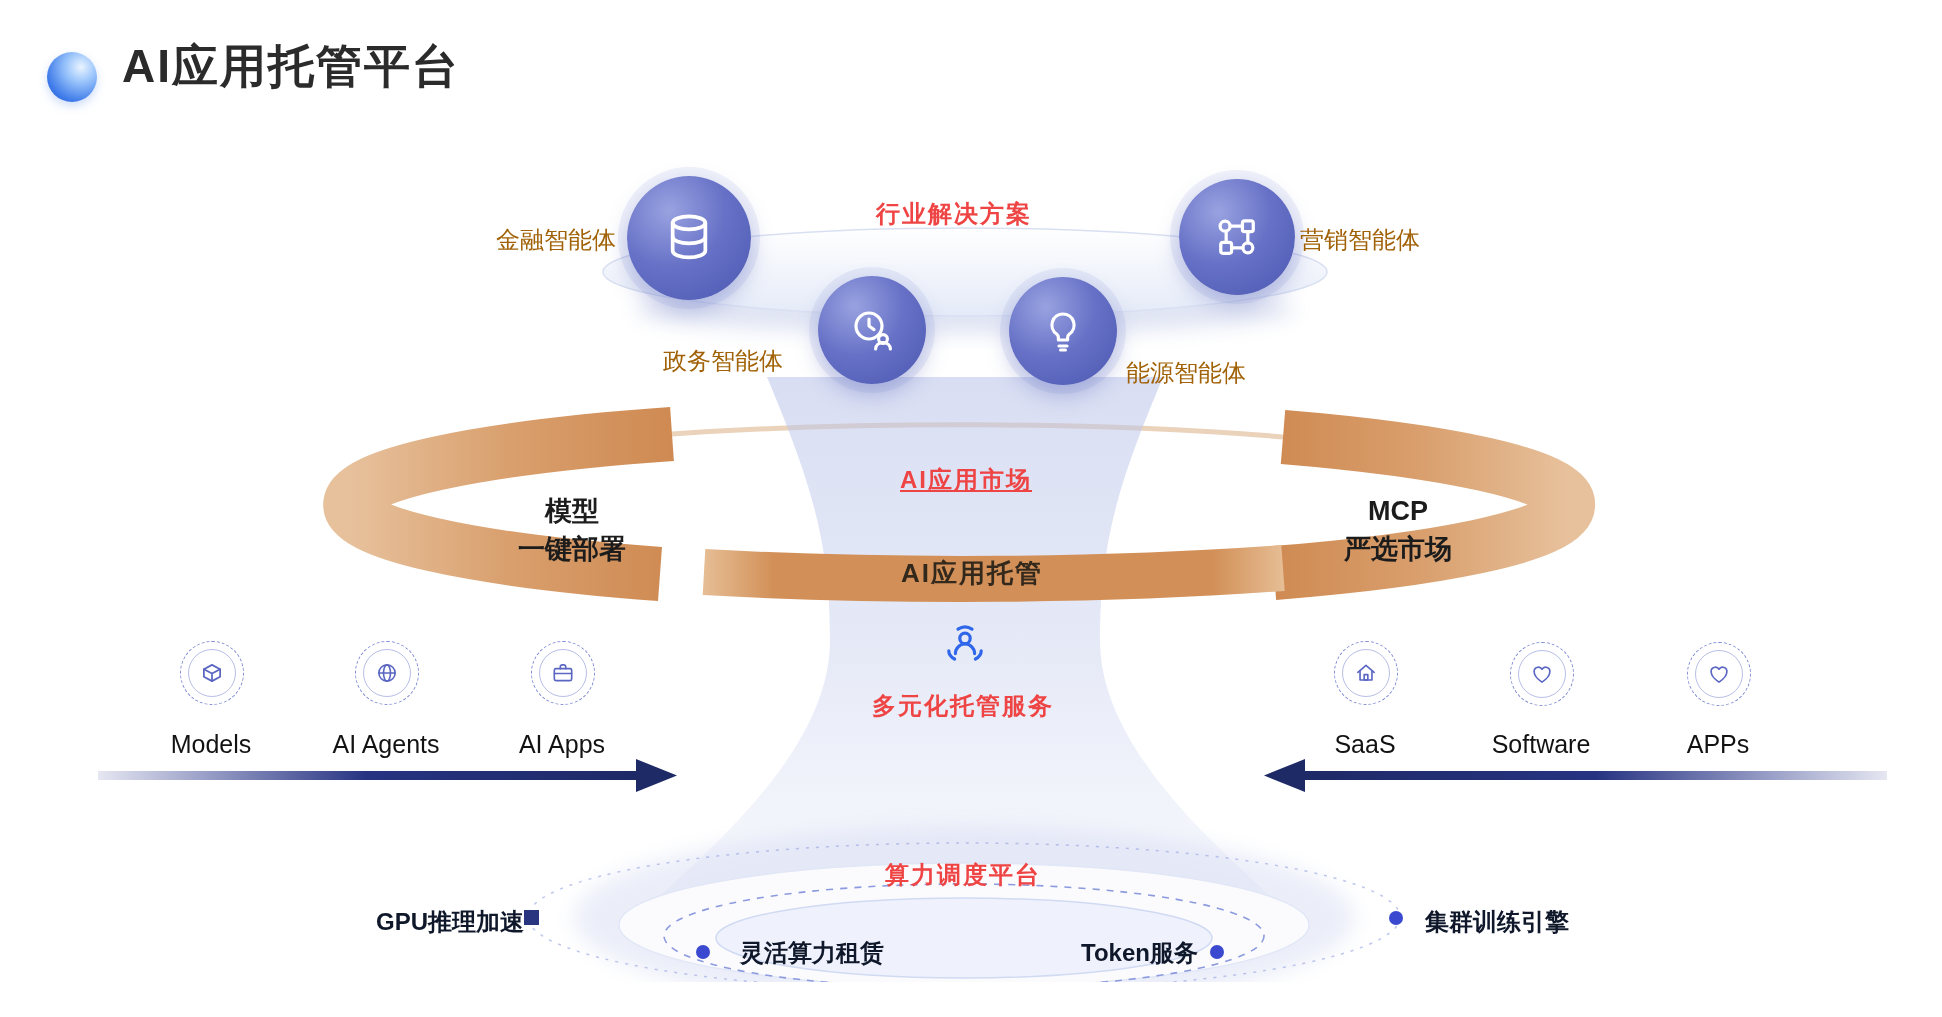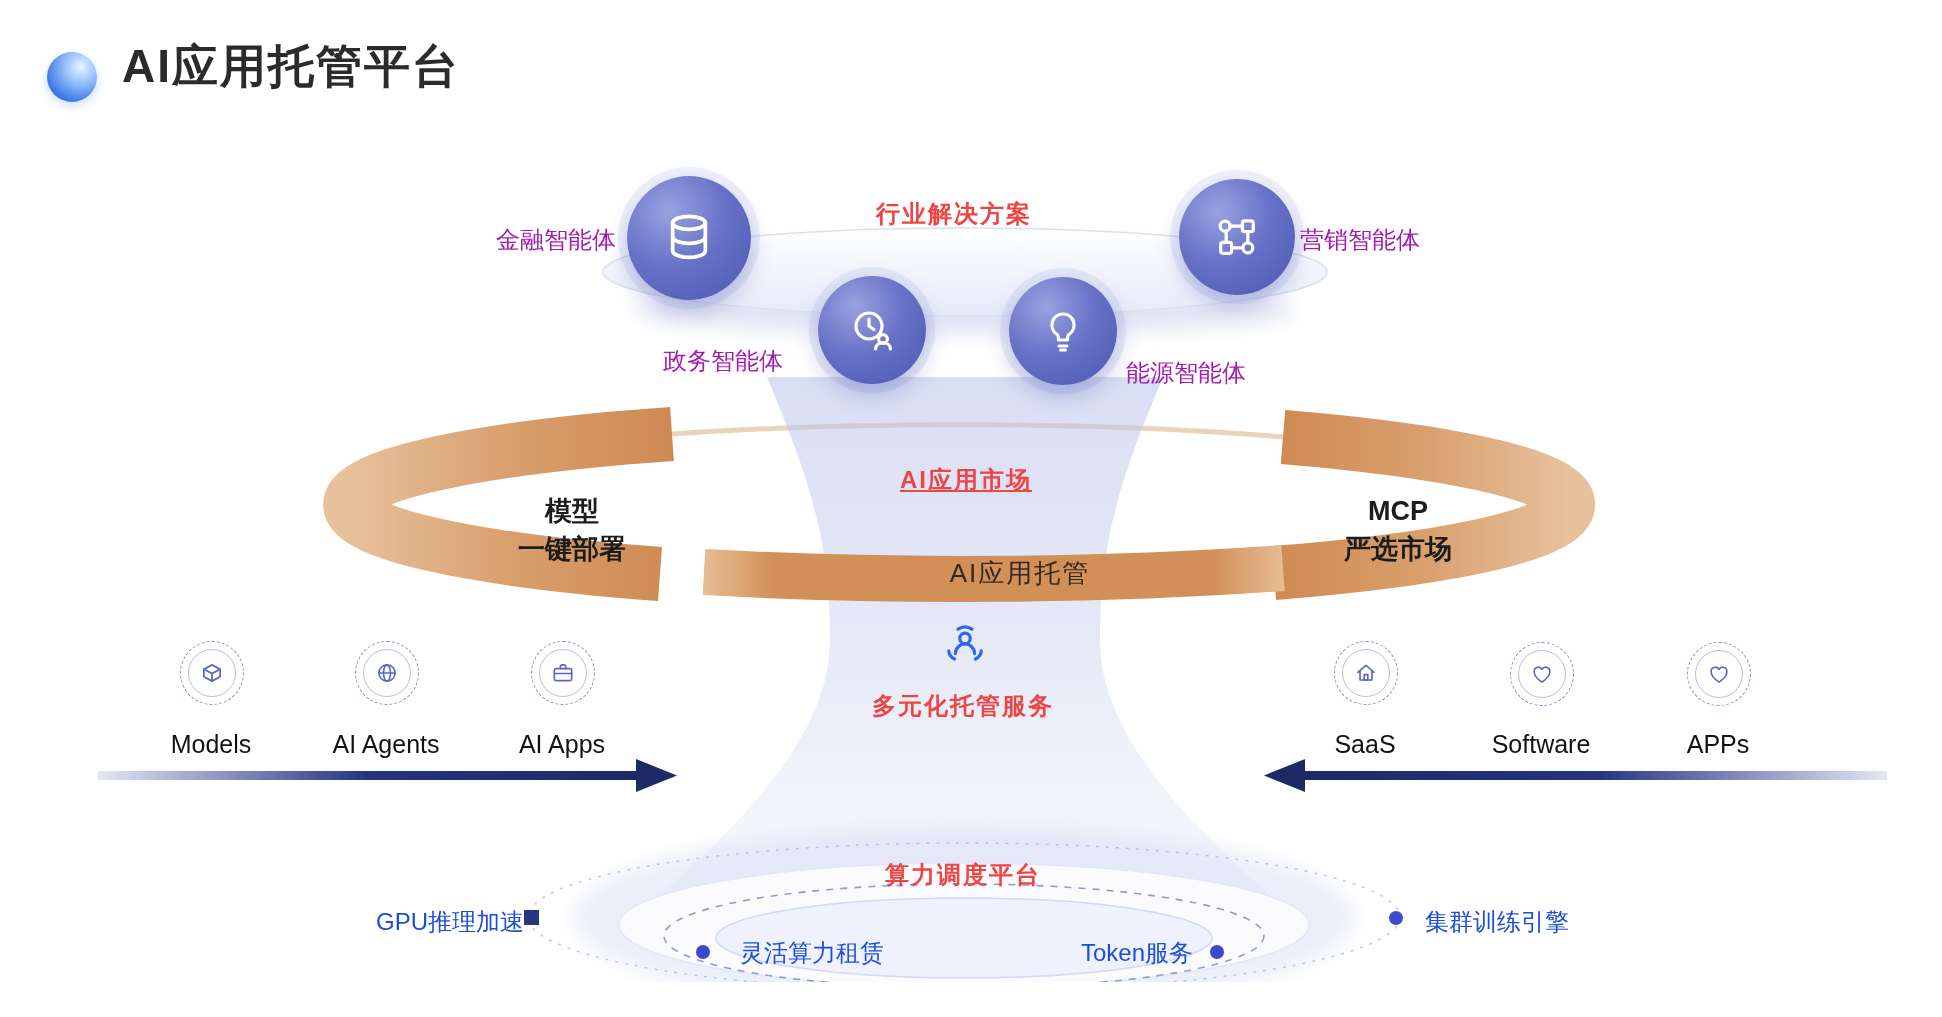--- a/index.html
+++ b/index.html
@@ -9,29 +9,29 @@
   .page-title{left:122px;top:36px;font-size:46px;font-weight:700;color:#2b2b2b;letter-spacing:2px;}
   .logo-dot{left:47px;top:52px;width:50px;height:50px;border-radius:50%;
     background:radial-gradient(circle at 68% 30%, #eaf4ff 0%, #9cc6fb 30%, #3e7ae9 72%, #2a5ed0 100%);
     box-shadow:0 4px 10px rgba(62,122,233,.25);}
   .brand{left:1636px;top:48px;display:flex;align-items:center;gap:14px;}
   .brand-name{font-size:50px;font-weight:700;color:#58a0f6;letter-spacing:4px;}
   .h-blue{color:#ef4444;font-weight:700;font-size:24px;letter-spacing:2px;}
   .agent{border-radius:50%;display:flex;align-items:center;justify-content:center;
     background:radial-gradient(circle at 34% 28%, #99a2e0 0%, #6570c6 48%, #4c57b0 100%);
     box-shadow:0 10px 22px rgba(80,92,180,.35), 0 0 0 9px rgba(124,136,215,.12);}
-  .agent-label{font-size:24px;color:#a21caf;font-weight:500;}
+  .agent-label{font-size:24px;color:#a16207;font-weight:500;}
   .wing-text{font-size:27px;font-weight:700;color:#1c1c1c;line-height:38px;}
-  .band-label{font-size:26px;font-weight:400;color:#33281c;letter-spacing:2px;margin-left:48px;}
+  .band-label{font-size:26px;font-weight:700;color:#33281c;letter-spacing:2px;}
   .ring{width:62px;height:62px;border-radius:50%;border:1.5px dashed #7c88d2;
     display:flex;align-items:center;justify-content:center;background:#fff;}
   .ring-inner{width:46px;height:46px;border-radius:50%;border:1px solid rgba(124,136,210,.55);
     display:flex;align-items:center;justify-content:center;}
   .row-label{font-size:25px;color:#121212;font-weight:500;}
-  .compute-item{font-size:24px;color:#1d4ed8;font-weight:400;}
+  .compute-item{font-size:24px;color:#0f172a;font-weight:700;}
   .bullet-square{width:15px;height:15px;background:#2a357f;}
   .bullet-dot{width:14px;height:14px;border-radius:50%;background:#3a49cf;}
   svg{display:block;}
 </style>
 </head>
 <body>
 
 <div id="canvas">
 
   <svg class="abs" style="left:0;top:0;" width="1942" height="1017" viewBox="0 0 1942 1017">

